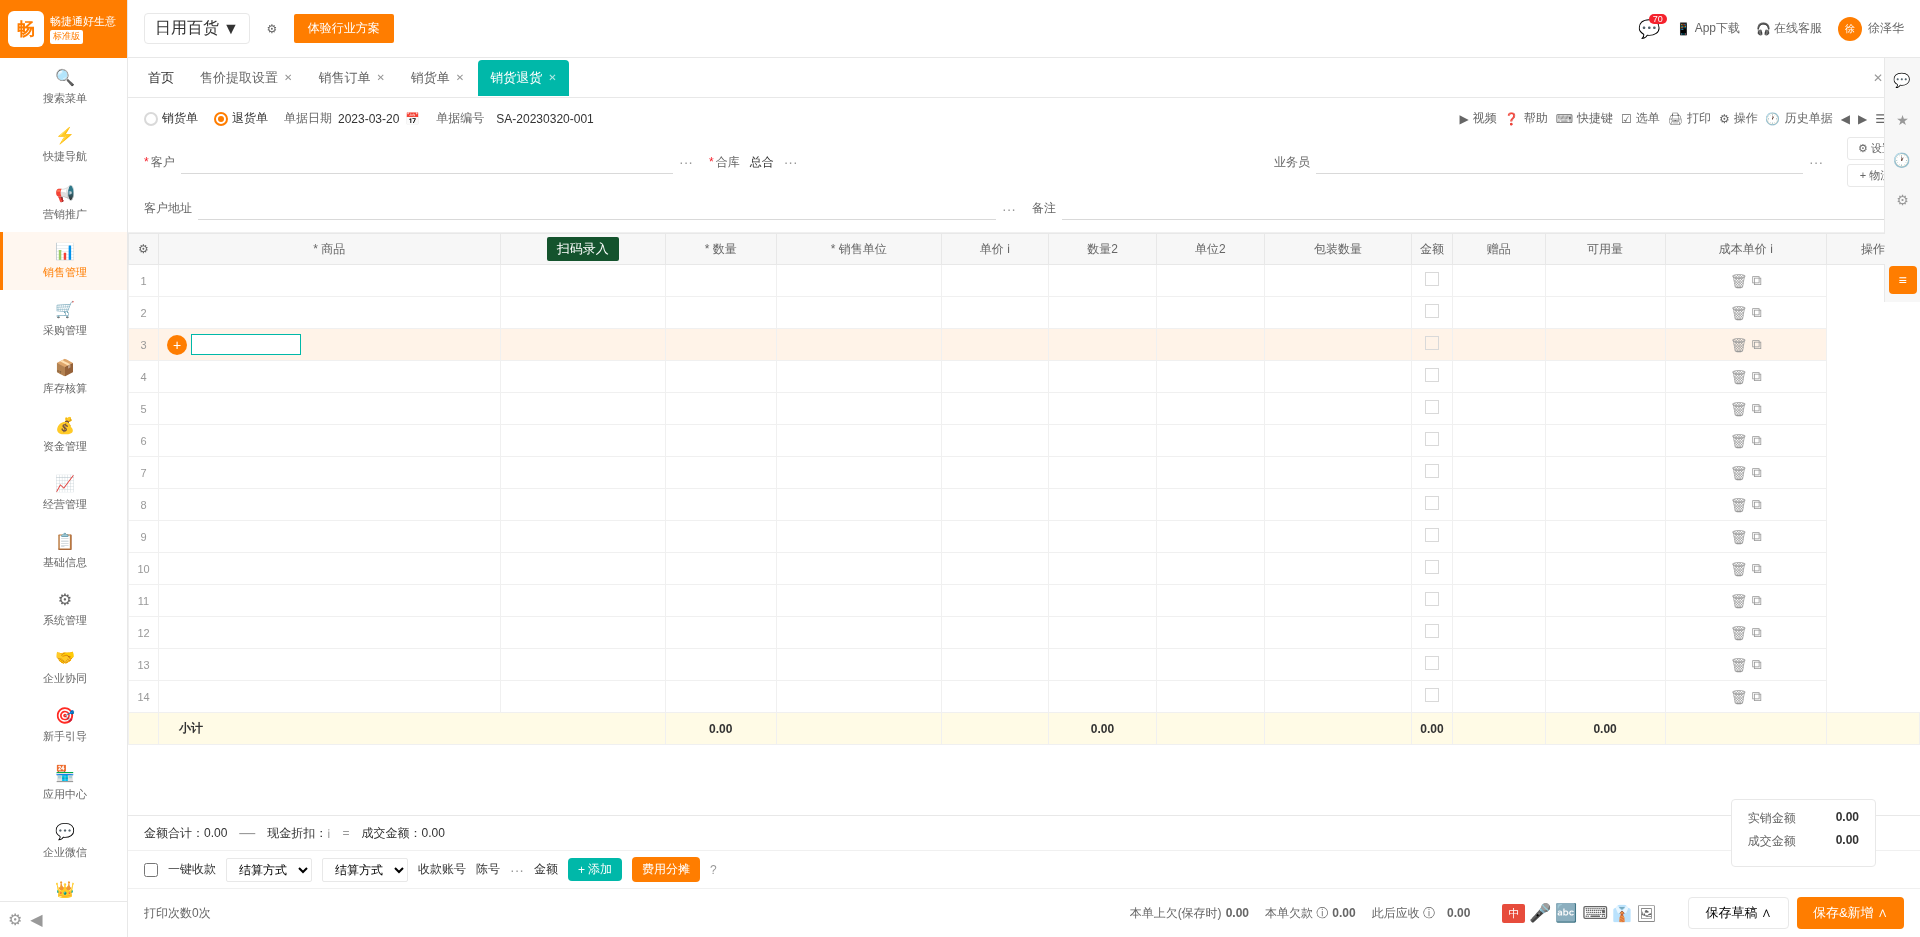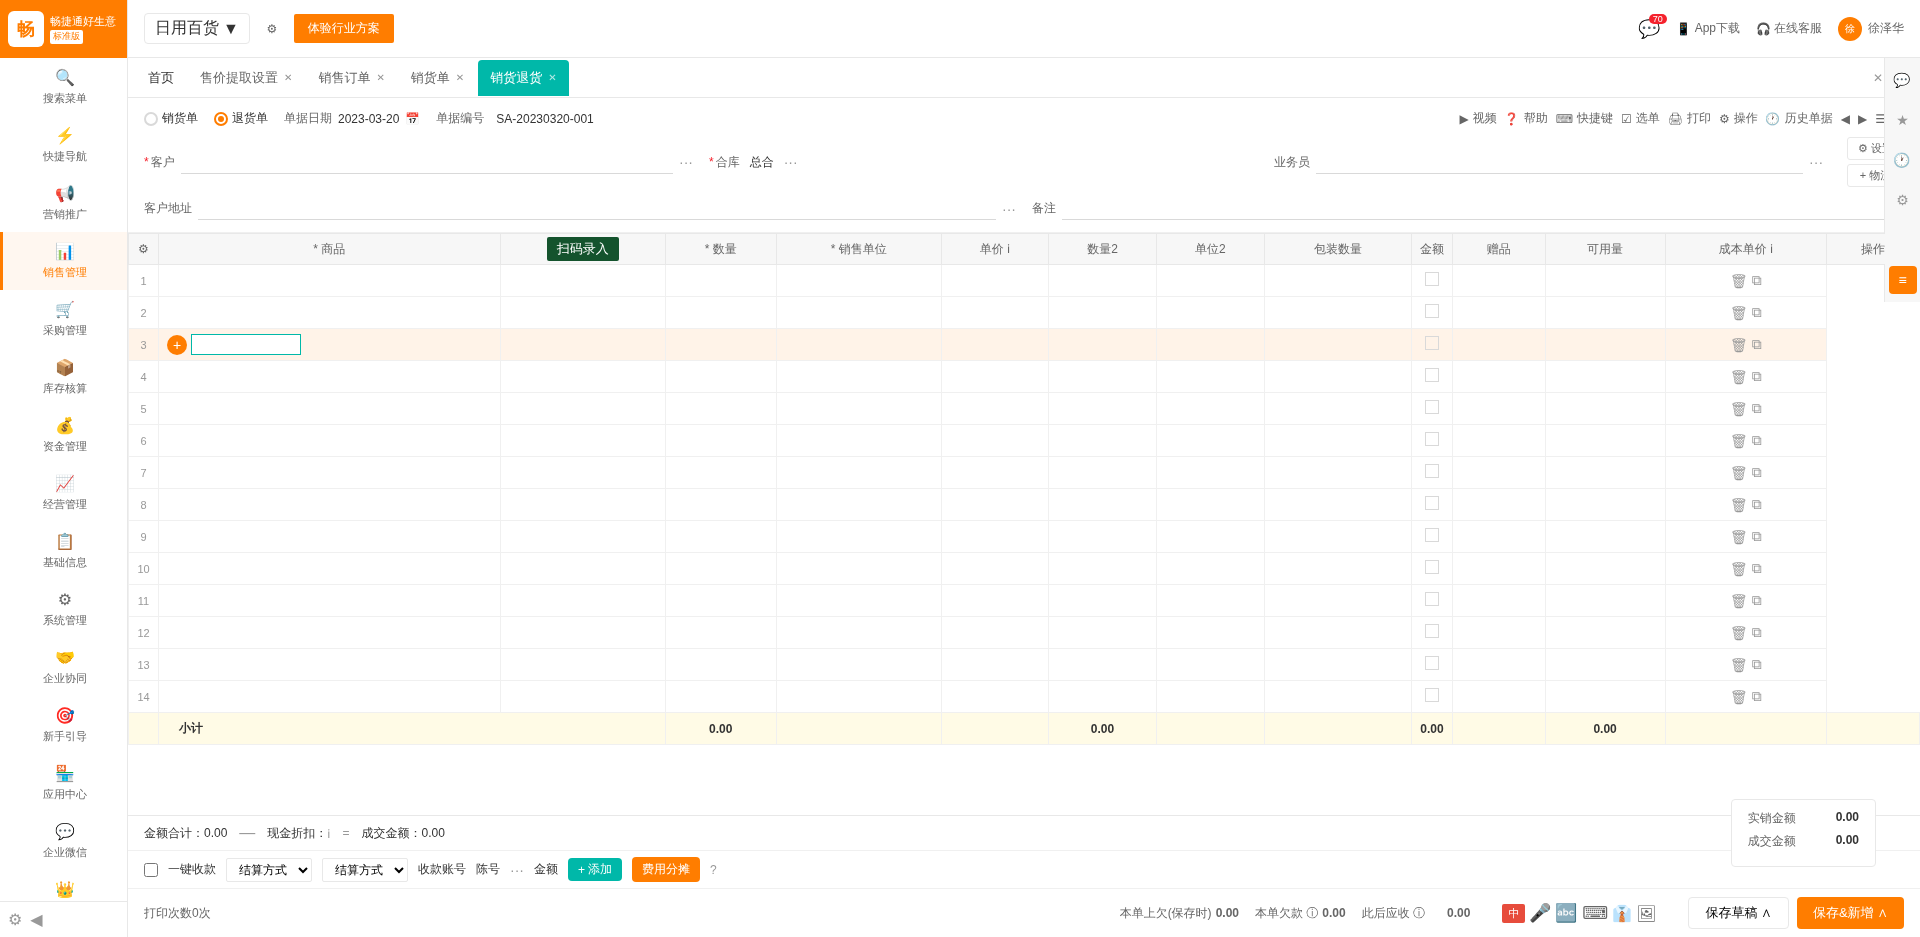--- a/index.html
+++ b/index.html
@@ -720,21 +720,21 @@
         <span>打印次数0次</span>
         <div style="display:flex;align-items:center;gap:16px;margin-left:auto;">
           <div style="display:flex;align-items:center;gap:4px;">
             <span>本单上欠(保存时)</span>
             <span style="font-weight:bold;">0.00</span>
           </div>
           <div style="display:flex;align-items:center;gap:4px;">
             <span>本单欠款 ⓘ</span>
             <span style="font-weight:bold;">0.00</span>
           </div>
-          <div style="display:flex;align-items:center;gap:22px;">
+          <div style="display:flex;align-items:center;gap:12px;">
             <span>此后应收 ⓘ</span>
             <span style="font-weight:bold;">0.00</span>
           </div>
         </div>
 
         <div style="display:flex;align-items:center;gap:4px;margin-left:16px;">
           <span style="background:#e74c3c;color:#fff;padding:2px 6px;font-size:11px;border-radius:2px;">中</span>
           <span style="font-size:18px;cursor:pointer;">🎤</span>
           <span style="font-size:18px;cursor:pointer;">🔤</span>
           <span style="font-size:18px;cursor:pointer;">⌨</span>

